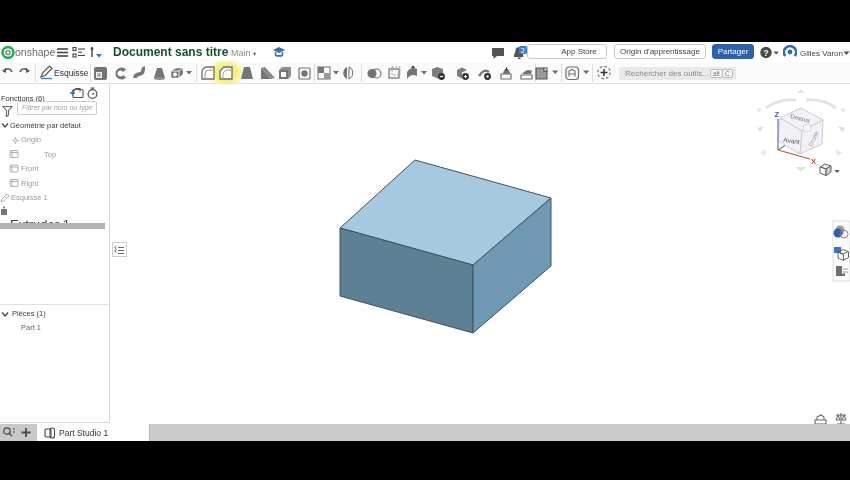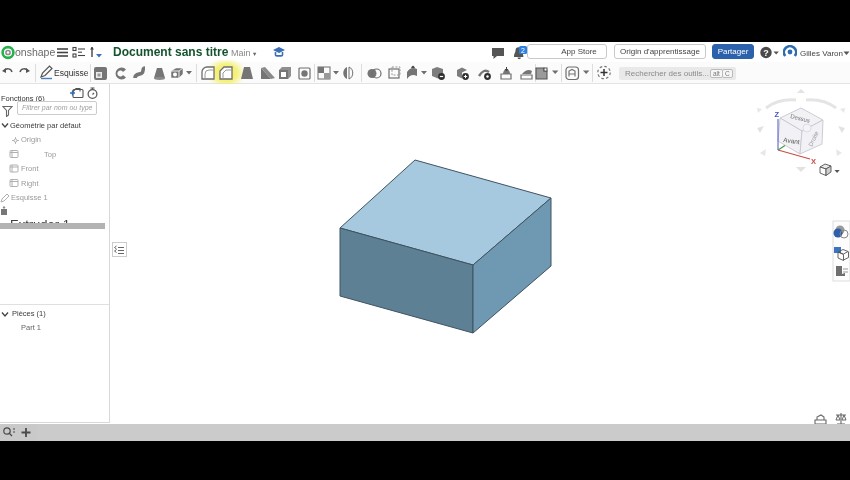--- a/index.html
+++ b/index.html
@@ -363,16 +363,23 @@
 <div id="tabbar">
   <div class="abs" style="left:0;top:0;width:37px;height:17px;background:#c9c9c9;"></div>
   <svg class="abs" style="left:2px;top:2px" width="34" height="13" viewBox="0 0 34 13">
     <g stroke="#4a4a4a" stroke-width="1.2" fill="none">
       <circle cx="5" cy="5" r="3.2"></circle>
       <path d="M7.5 7.5 L10 10"></path>
       <path d="M11 3 h2 M11 6 h2"></path>
     </g>
     <path d="M24 2 v9 M19.5 6.5 h9" stroke="#4a4a4a" stroke-width="1.8"></path>
   </svg>
+  <div class="abs" style="left:37px;top:0;width:113px;height:17px;background:#fff;border-right:1px solid #b5b5b5;">
+    <svg class="abs" style="left:7px;top:2.5px" width="12" height="12" viewBox="0 0 12 12">
+      <rect x="1" y="2" width="6" height="8" rx="1" fill="none" stroke="#444" stroke-width="1.1"></rect>
+      <rect x="6" y="1" width="4.5" height="10" rx="2" fill="none" stroke="#444" stroke-width="1.1"></rect>
+    </svg>
+    <div class="abs" style="left:22px;top:3.5px;font-size:8.5px;color:#333;">Part Studio 1</div>
+  </div>
 </div>
 
 <div id="botblack"></div>
 </div>
 
 </body></html>

